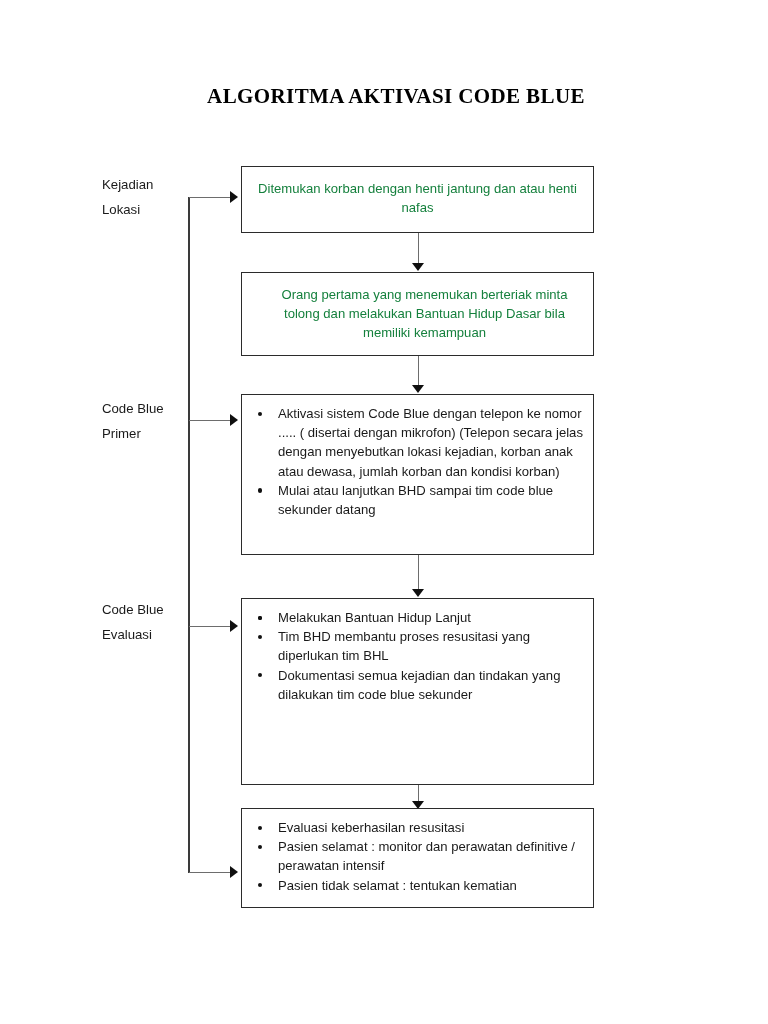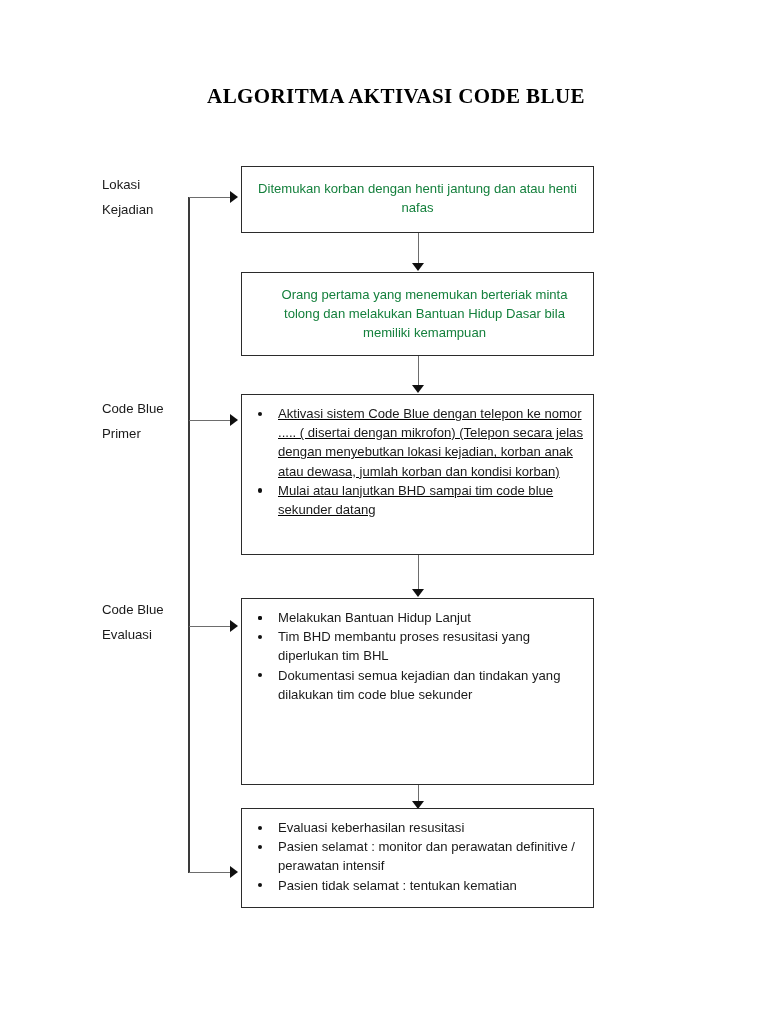--- a/index.html
+++ b/index.html
@@ -130,22 +130,22 @@
   }
 </style>
 </head>
 <body>
 
 <div id="page">
 
   <div class="doc-title">ALGORITMA AKTIVASI CODE BLUE</div>
 
   <div class="stage-label" style="top:172px;">
+    <span class="ln">Kejadian</span>
     <span class="ln">Lokasi</span>
-    <span class="ln">Kejadian</span>
   </div>
 
   <div class="stage-label" style="top:396px;">
     <span class="ln">Code Blue</span>
     <span class="ln">Primer</span>
   </div>
 
   <div class="stage-label" style="top:597px;">
     <span class="ln">Code Blue</span>
     <span class="ln">Evaluasi</span>
@@ -172,21 +172,21 @@
   <div class="v-conn" style="top:233px; height:32px;"></div>
   <div class="v-arrow-head" style="top:263px;"></div>
 
   <div class="flow-box" style="top:272px; height:84px;padding-left:14px;">
     <div class="box-text centered">Orang pertama yang menemukan berteriak minta tolong dan melakukan Bantuan Hidup Dasar bila memiliki kemampuan</div>
   </div>
 
   <div class="v-conn" style="top:356px; height:30px;"></div>
   <div class="v-arrow-head" style="top:385px;"></div>
 
-  <div class="flow-box" style="top:394px; height:161px;text-decoration:underline;">
+  <div class="flow-box" style="top:394px; height:161px;">
     <ul class="box-list">
       <li>
         <span class="bullet-dot"></span>
         <span>Aktivasi sistem Code Blue dengan telepon ke nomor ..... ( disertai dengan mikrofon) (Telepon secara jelas dengan menyebutkan lokasi kejadian, korban anak atau dewasa, jumlah korban dan kondisi korban)</span>
       </li>
       <li>
         <span class="bullet-dot"></span>
         <span>Mulai atau lanjutkan BHD sampai tim code blue sekunder datang</span>
       </li>
     </ul>

